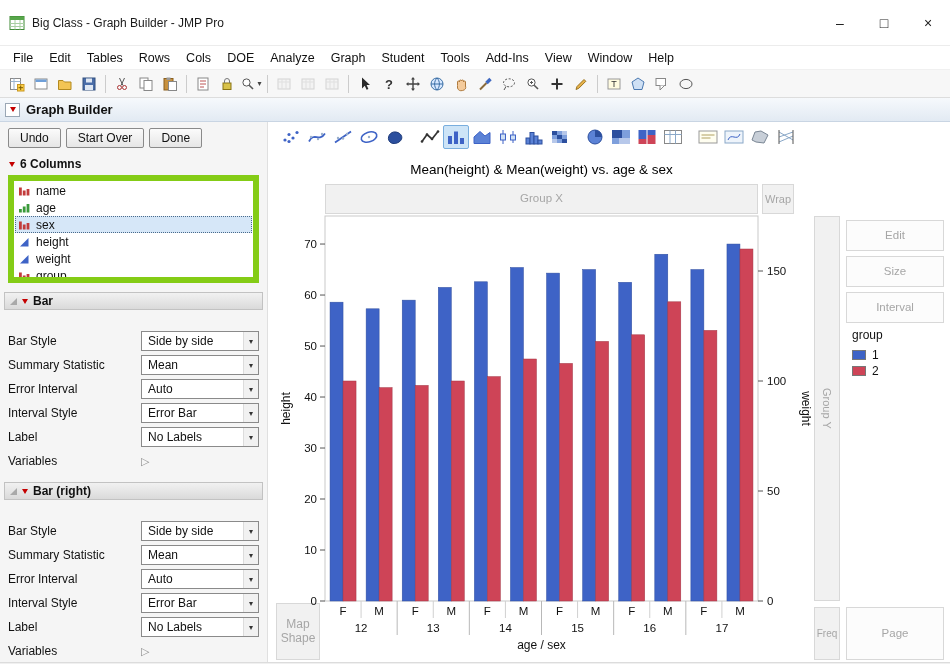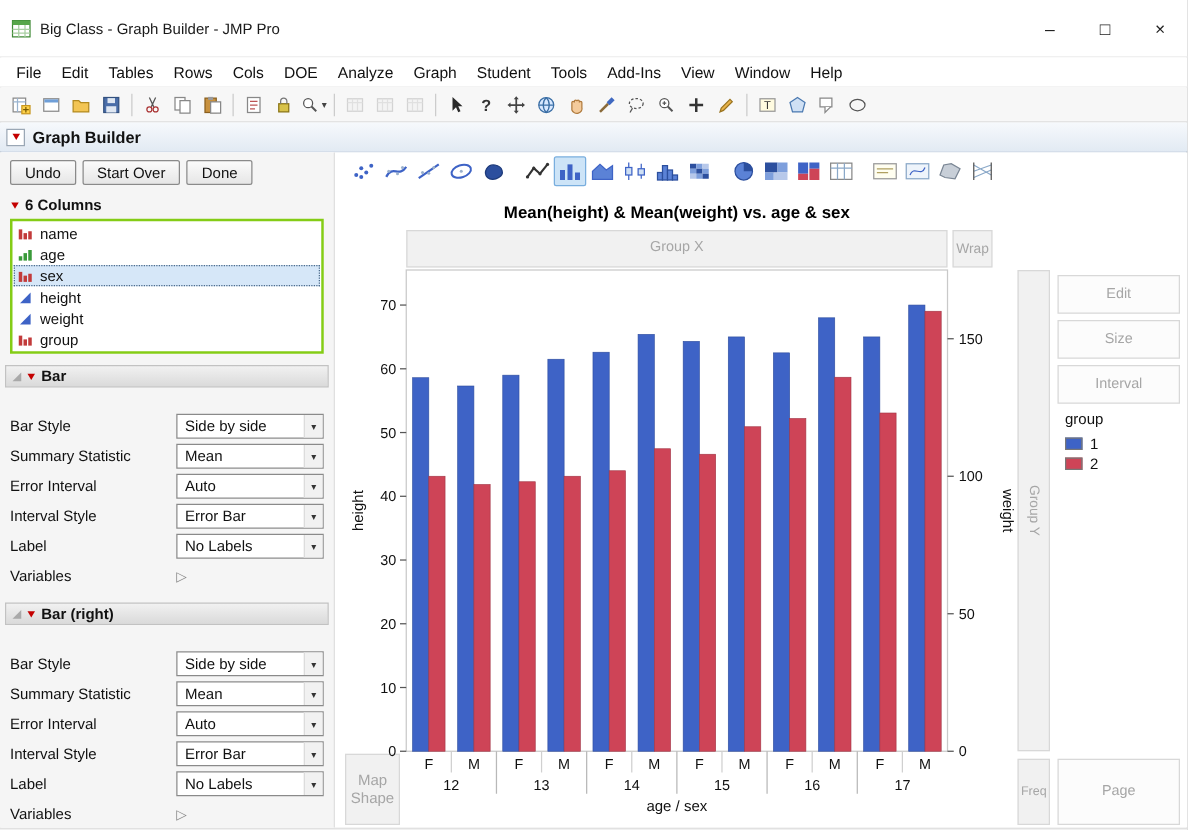--- a/index.html
+++ b/index.html
@@ -29,38 +29,38 @@
   .tri-red.small{border-left-width:3.5px;border-right-width:3.5px;border-top-width:5px}
   .tri-gray{width:0;height:0;border-bottom:7px solid #a9a9a9;border-left:7px solid transparent}
   .report-title{font-weight:bold;font-size:13px}
 
   .main{position:relative;height:540px;background:#fff}
 
   .left-panel{position:absolute;left:0;top:0;width:268px;height:100%;background:#f5f5f5;border-right:1px solid #e0e0e0;padding:6px 8px 0 8px}
   .btn-row{display:flex;gap:5px}
   .btn{border:1px solid #8a8a8a;background:linear-gradient(#fbfbfb,#e6e6e6);padding:2px 11px;font-size:12px;border-radius:2px;color:#111}
   .section-title{display:flex;align-items:center;gap:5px;margin:9px 0 4px 1px;font-weight:bold;font-size:12px}
-  .col-list{background:#fff;border:2px solid #84cc16;height:108px;padding:1px;overflow:hidden}
+  .col-list{background:#fff;border:6px solid #84cc16;height:108px;padding:1px;overflow:hidden}
   .col-item{display:flex;align-items:center;gap:6px;height:17px;padding:0 3px;font-size:12px}
   .col-item.selected{background:#d6e7f8;outline:1px dotted #4a6a8a;outline-offset:-1px}
   .col-icon{width:12px;height:12px;flex:0 0 12px}
 
   .panel-header{display:flex;align-items:center;gap:5px;background:linear-gradient(#f1f1f1,#dadada);border:1px solid #c2c2c2;height:18px;margin:9px -4px 19px -4px;padding:0 5px;font-weight:bold;font-size:12px}
   .prop-row{display:flex;align-items:center;height:24px}
   .prop-label{font-size:12px;color:#111}
   .select{margin-left:auto;width:118px;height:20px;background:#fff;border:1px solid #8a8a8a;display:flex;align-items:center;padding-left:6px;font-size:12px}
   .select .arrow{margin-left:auto;width:15px;height:100%;display:flex;align-items:center;justify-content:center;font-size:8px;color:#333;background:#f1f1f1;border-left:1px solid #dcdcdc}
   .disclosure{margin-left:auto;width:118px;color:#8a8a8a;font-size:11px}
 
   .palette{position:absolute;left:278px;top:3px;display:flex;align-items:center}
   .pgroup{display:flex;margin-right:9px}
   .picon{width:26px;height:24px;display:flex;align-items:center;justify-content:center;border:1px solid transparent;border-radius:2px}
   .picon.selected{background:#cde4f7;border-color:#79aede}
 
-  .chart-title{position:absolute;left:325px;top:40px;width:433px;text-align:center;font-weight:bold;font-size:13.5px;color:#000}
+  .chart-title{position:absolute;left:325px;top:40px;width:433px;text-align:center;font-weight:normal;font-size:13.5px;color:#000}
 
   .zone{position:absolute;display:flex;align-items:center;justify-content:center;text-align:center;font-size:11.5px;color:#a6a6a6;border:1px solid #d8d8d8;background:#f1f1f1;line-height:1.15}
   .zone.white{background:#fcfcfc}
   .zone.vtext{writing-mode:vertical-rl}
   .zone-overlay{color:#8a7500;font-size:12px}
 
   .legend{position:absolute;left:852px;top:206px;font-size:12px;color:#111}
   .legend-title{margin-bottom:5px}
   .legend-entry{display:flex;align-items:center;gap:6px;height:16px}
   .swatch{width:14px;height:10px;border:1px solid #777;flex:0 0 14px}

